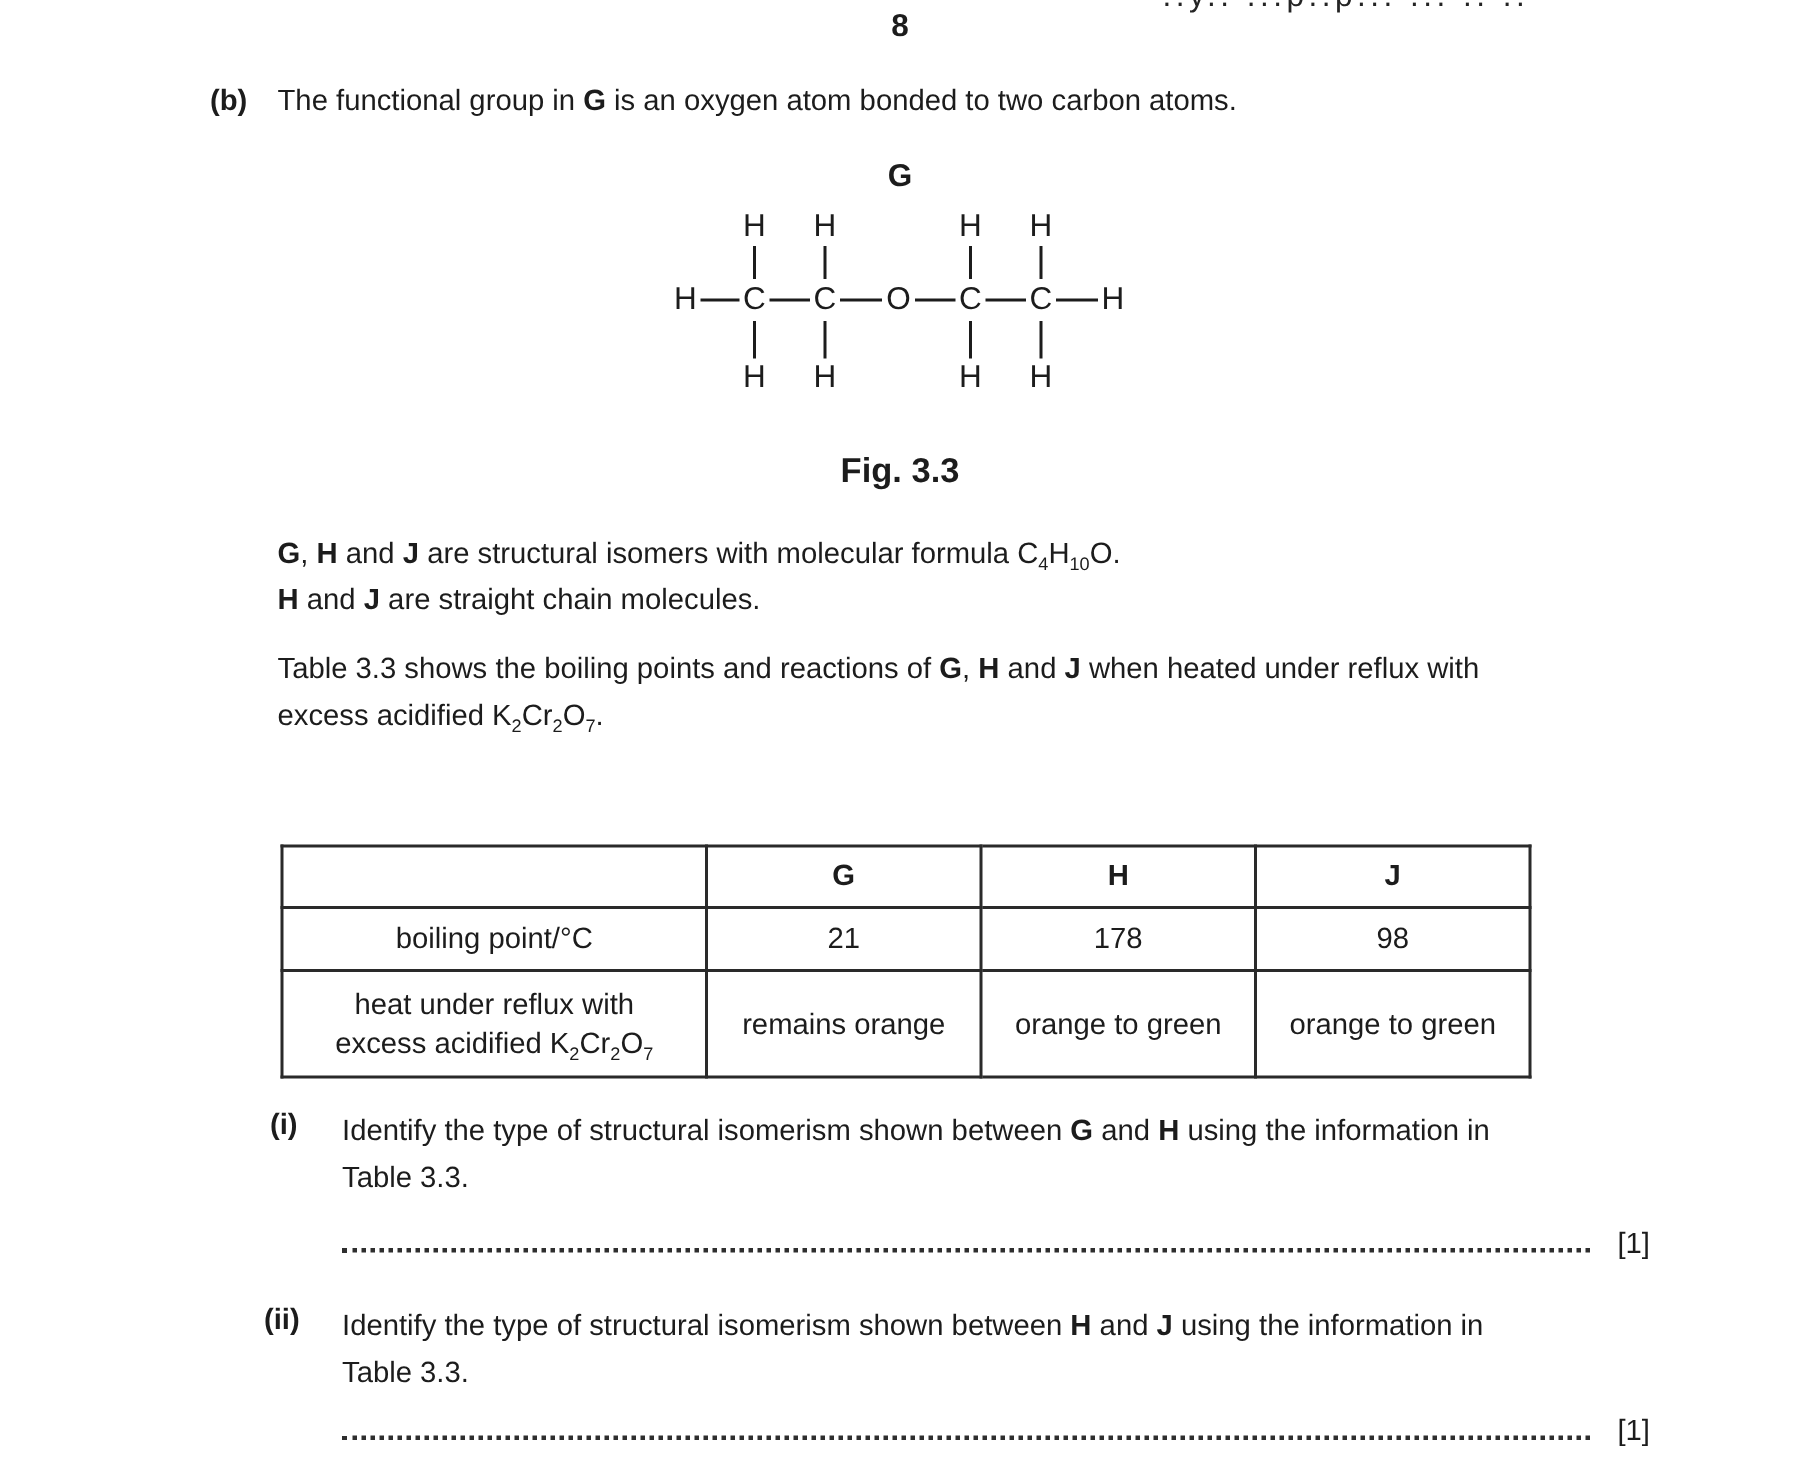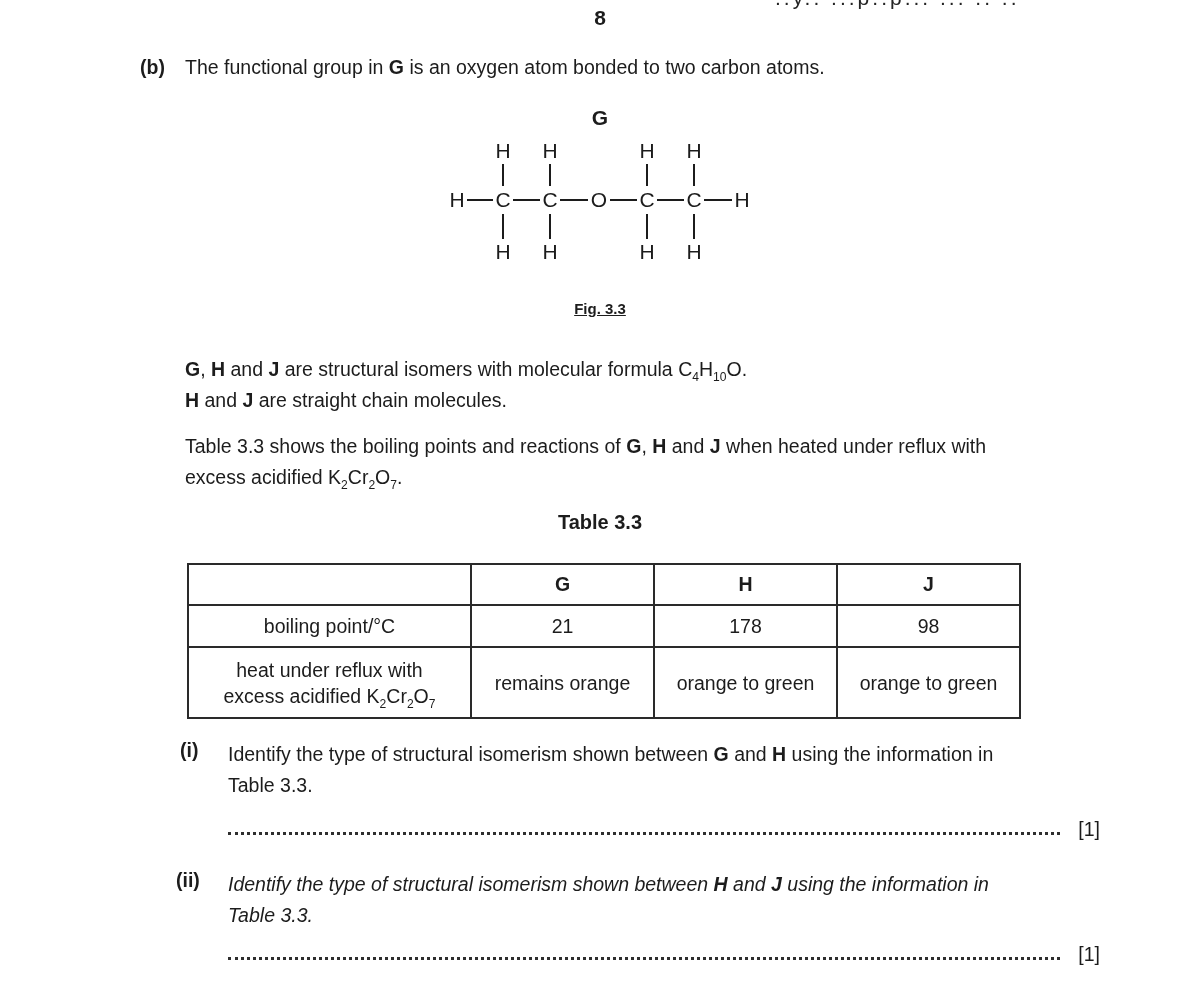--- a/index.html
+++ b/index.html
@@ -15,21 +15,21 @@
   
   .frag{position:absolute;left:775px;top:0;width:270px;height:10px;overflow:hidden;}
   .frag span{display:block;margin-top:-13px;font-size:21px;line-height:21px;letter-spacing:3px;color:#242424;}
 
   .pageno{top:6px;font-size:21px;}
 
   .qb{position:absolute;left:140px;top:56px;}
   .qb .lbl{display:inline-block;width:45px;}
 
   .mol-label{top:106px;font-size:21px;}
-  .figcap{top:300px;font-size:15px;text-decoration:underline;}
+  .figcap{top:300px;font-size:23px;}
 
   
   .structure{position:absolute;left:440px;top:138px;width:320px;height:130px;}
   .atom{position:absolute;width:22px;height:22px;line-height:22px;text-align:center;font-size:21px;}
   .a1{left:6px;top:51px;}  .a2{left:52px;top:51px;} .a3{left:99px;top:51px;}
   .a4{left:148px;top:51px;}.a5{left:196px;top:51px;}.a6{left:243px;top:51px;}
   .a7{left:291px;top:51px;}
   .t1{left:52px;top:2px;}  .t2{left:99px;top:2px;}  .t3{left:196px;top:2px;} .t4{left:243px;top:2px;}
   .u1{left:52px;top:103px;}.u2{left:99px;top:103px;}.u3{left:196px;top:103px;}.u4{left:243px;top:103px;}
   .hbond{position:absolute;height:2px;background:#1c1c1c;top:61px;}
@@ -49,21 +49,21 @@
   .dtable td{
     border:2px solid #2a2a2a;text-align:center;vertical-align:middle;
     font-size:19.5px;padding:0;
   }
   .dtable .w0{width:281px;} .dtable .w1{width:181px;} .dtable .w2{width:181px;} .dtable .w3{width:181px;}
   .dtable .r0 td{height:39px;} .dtable .r1 td{height:40px;} .dtable .r2 td{height:69px;line-height:26px;}
 
   .qlabel{position:absolute;font-weight:bold;}
   .ql1{left:180px;top:739px;} .ql2{left:176px;top:869px;text-align:center;}
   .qtext{position:absolute;left:228px;line-height:31px;}
-  .qt1{top:739px;} .qt2{top:869px;font-style:italic;}
+  .qt1{top:739px;} .qt2{top:869px;}
 
   .ansline{position:absolute;left:228px;width:832px;height:16px;border-bottom:3px dotted #2e2e2e;}
   .al1{top:816px;} .al2{top:941px;}
   .marks{position:absolute;width:42px;text-align:right;left:1058px;}
   .mk1{top:818px;} .mk2{top:943px;}
 </style>
 </head>
 <body>
 
 <div class="page">
@@ -121,21 +121,20 @@
   <div class="para p1">
     <div class="nowrap"><b>G</b>, <b>H</b> and <b>J</b> are structural isomers with molecular formula C<sub>4</sub>H<sub>10</sub>O.</div>
     <div class="nowrap"><b>H</b> and <b>J</b> are straight chain molecules.</div>
   </div>
 
   <div class="para p2">
     <div class="nowrap">Table 3.3 shows the boiling points and reactions of <b>G</b>, <b>H</b> and <b>J</b> when heated under reflux with</div>
     <div class="nowrap">excess acidified K<sub>2</sub>Cr<sub>2</sub>O<sub>7</sub>.</div>
   </div>
 
-  <div class="center tbl-title b">Table 3.3</div>
 
   <table class="dtable">
     <tbody>
         <tr class="r0">
       <td class="w0"></td>
       <td class="w1 b">G</td>
       <td class="w2 b">H</td>
       <td class="w3 b">J</td>
     </tr>
     <tr class="r1">

